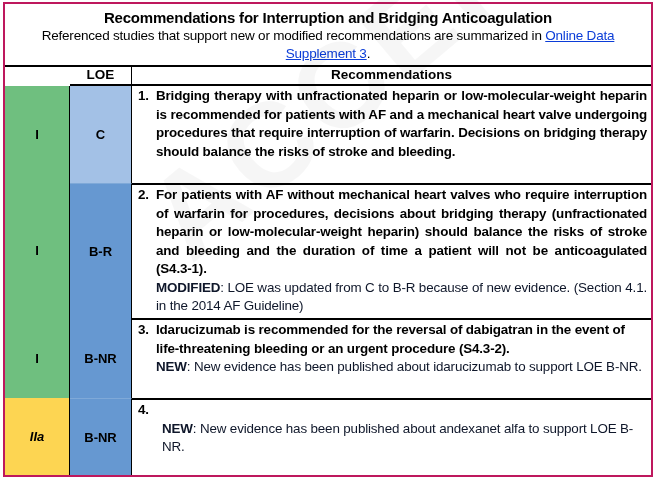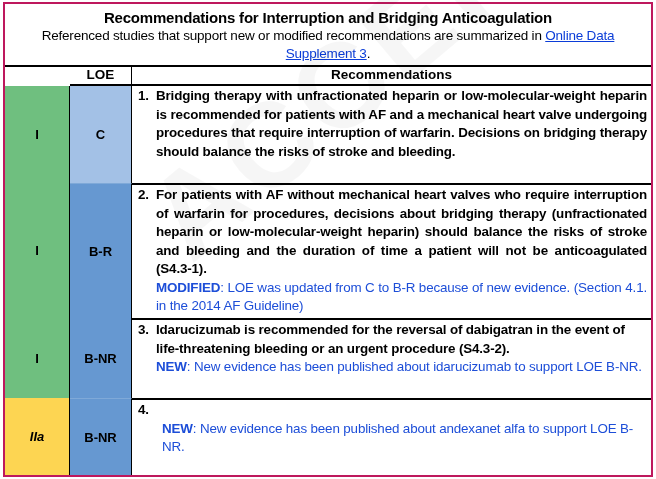--- a/index.html
+++ b/index.html
@@ -51,21 +51,21 @@
   .cell-rec {
     position: absolute; left: 127px; top: 0; bottom: 0; width: 519px;
     box-sizing: border-box; padding: 0 4px 0 6px;
     font-size: 13.4px; line-height: 18.5px; letter-spacing: -0.15px;
   }
   .rec-line { display: flex; }
   .rec-num { width: 18px; flex: 0 0 18px; font-weight: bold; }
   .rec-num.wide { width: 24px; flex: 0 0 24px; }
   .rec-body { flex: 1; text-align: justify; }
   .rec-text { font-weight: bold; }
-  .note { color: #1d4ed8; }
+  .note { color: #0f172a; }
   .note b { font-weight: bold; }
   .sep-rec { border-top: 2px solid #000; }
   .sep-light { border-top: 1px solid #7fa9d8; }
   .green { background: #6fbf7f; }
   .lightblue { background: #a3c1e6; }
   .blue { background: #6698d1; }
   .yellow { background: #fdd552; font-style: italic; }
 </style>
 </head>
 <body>

